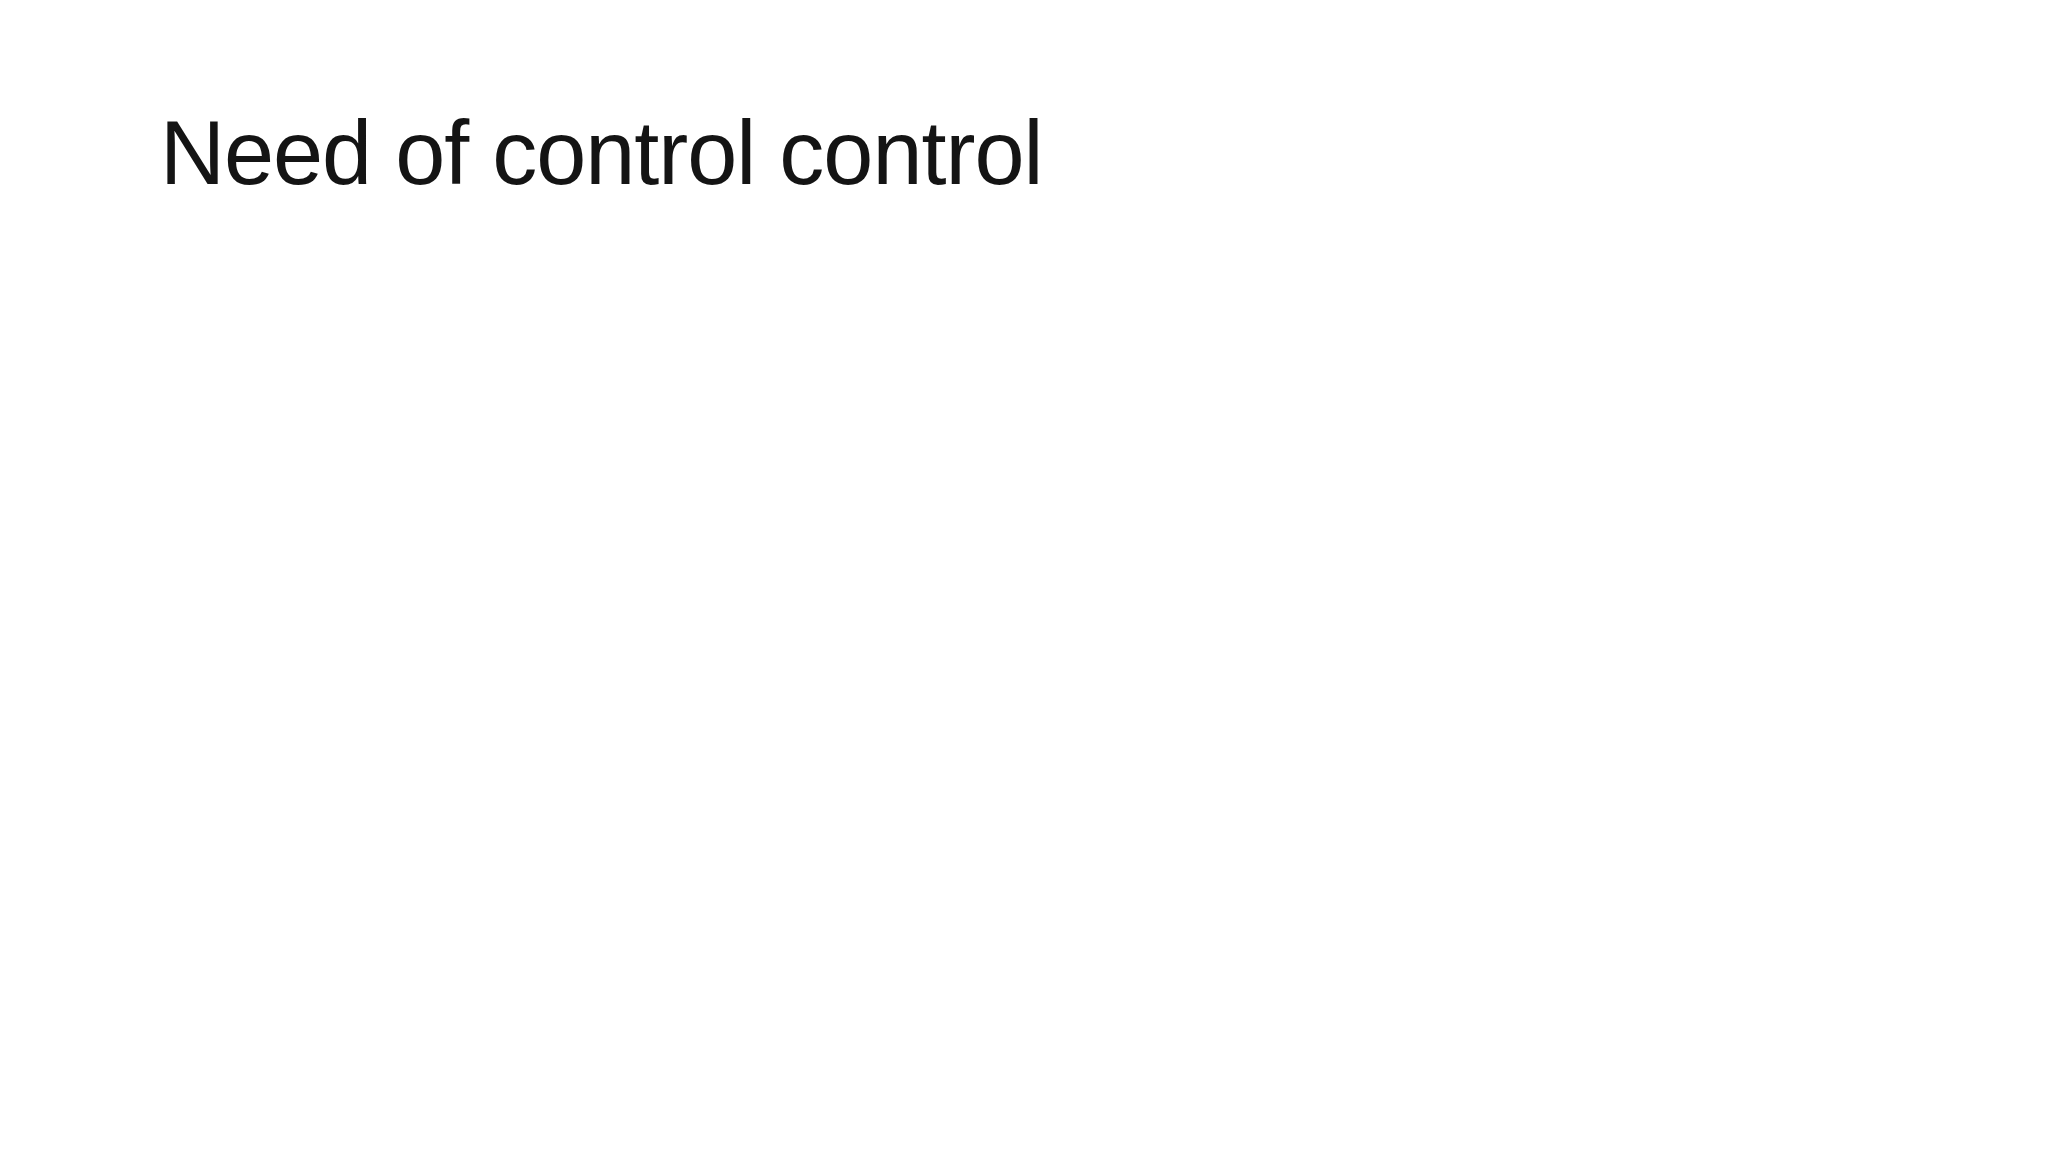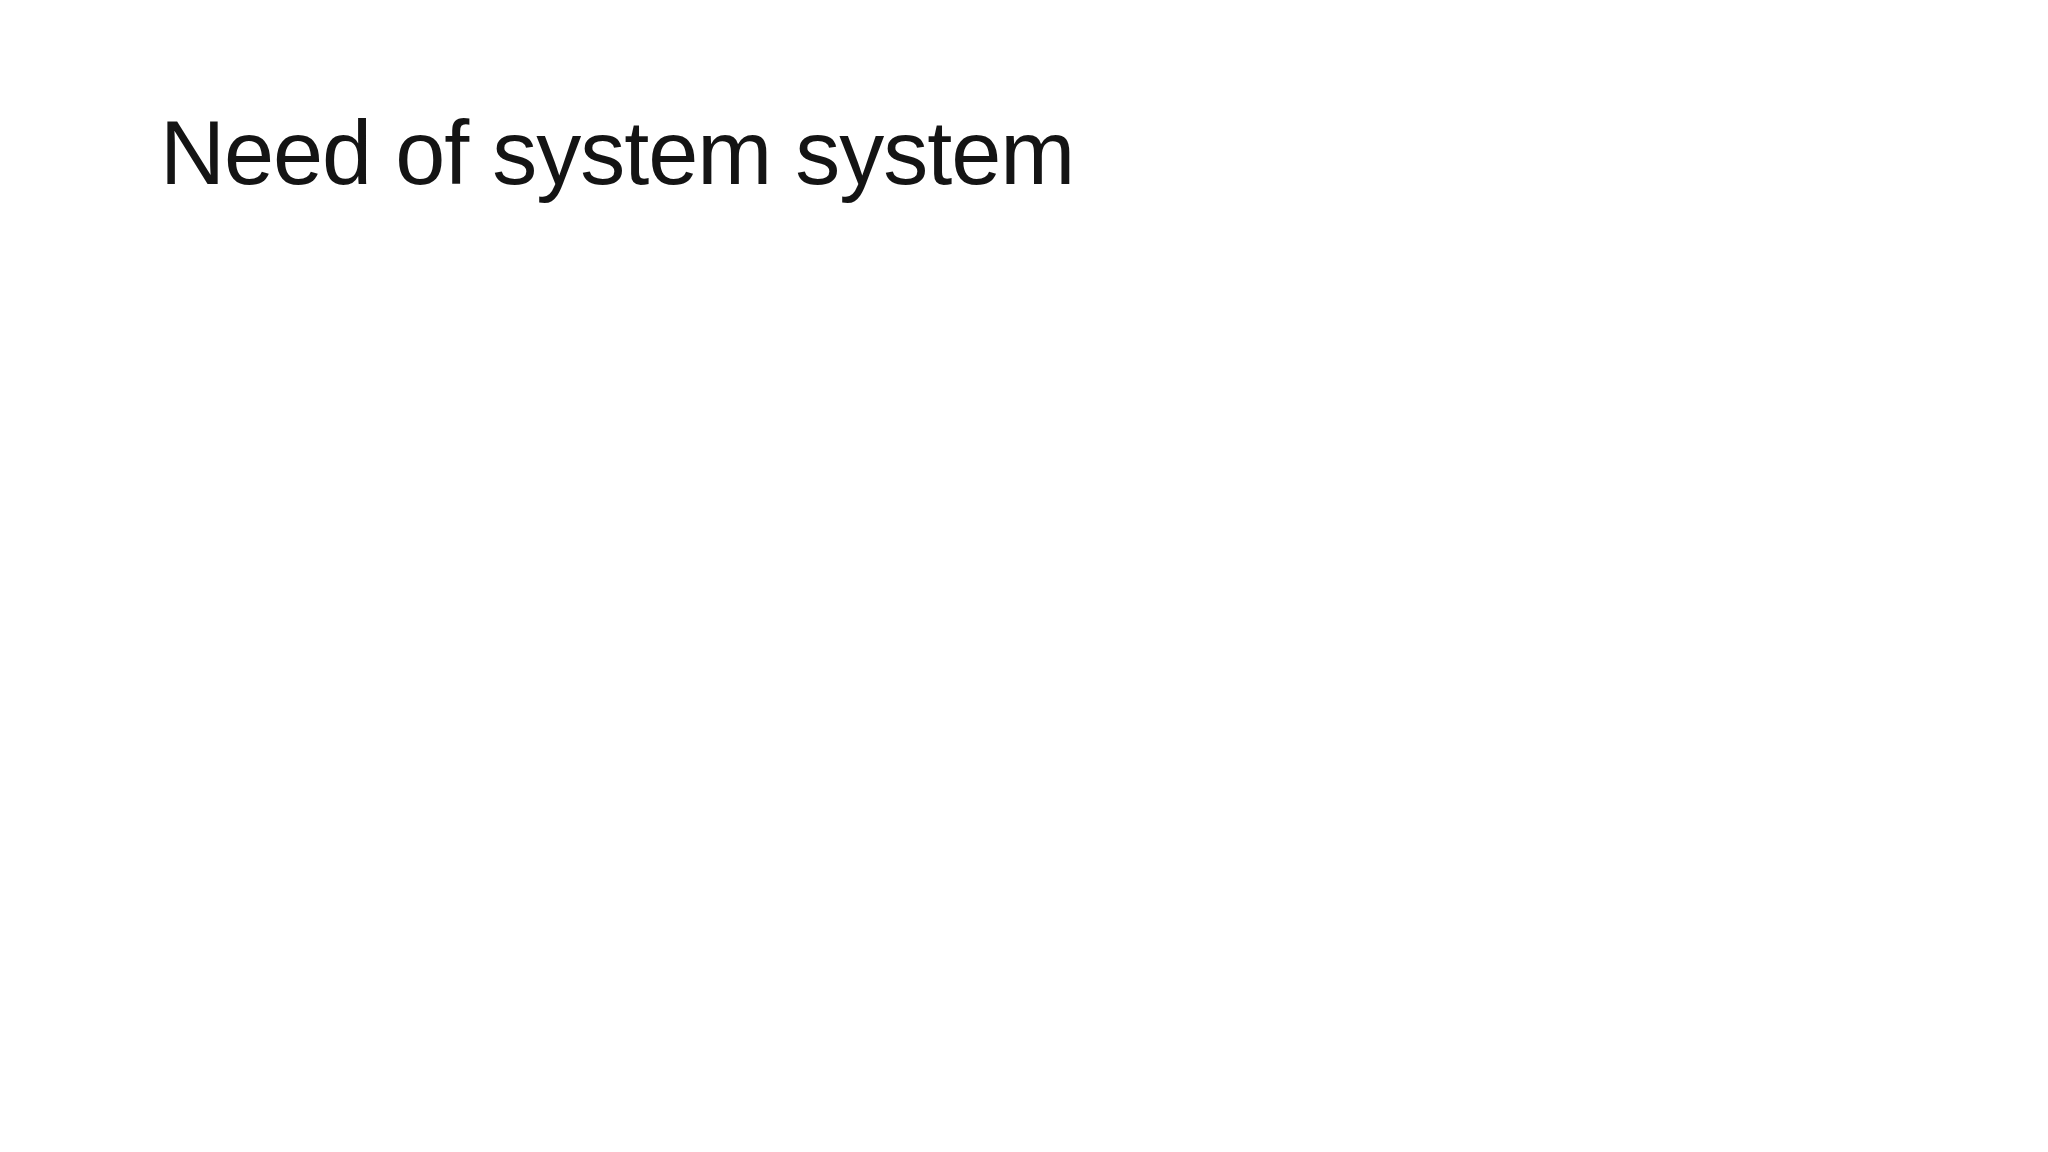--- a/index.html
+++ b/index.html
@@ -29,14 +29,14 @@
     line-height: 1.1;
     letter-spacing: -1px;
     color: #141414;
     white-space: nowrap;
   }
 </style>
 </head>
 <body>
 
 <div class="slide">
-  <h1 class="slide-title">Need of system system</h1>
+  <h1 class="slide-title">Need of control control</h1>
 </div>
 
 </body></html>

